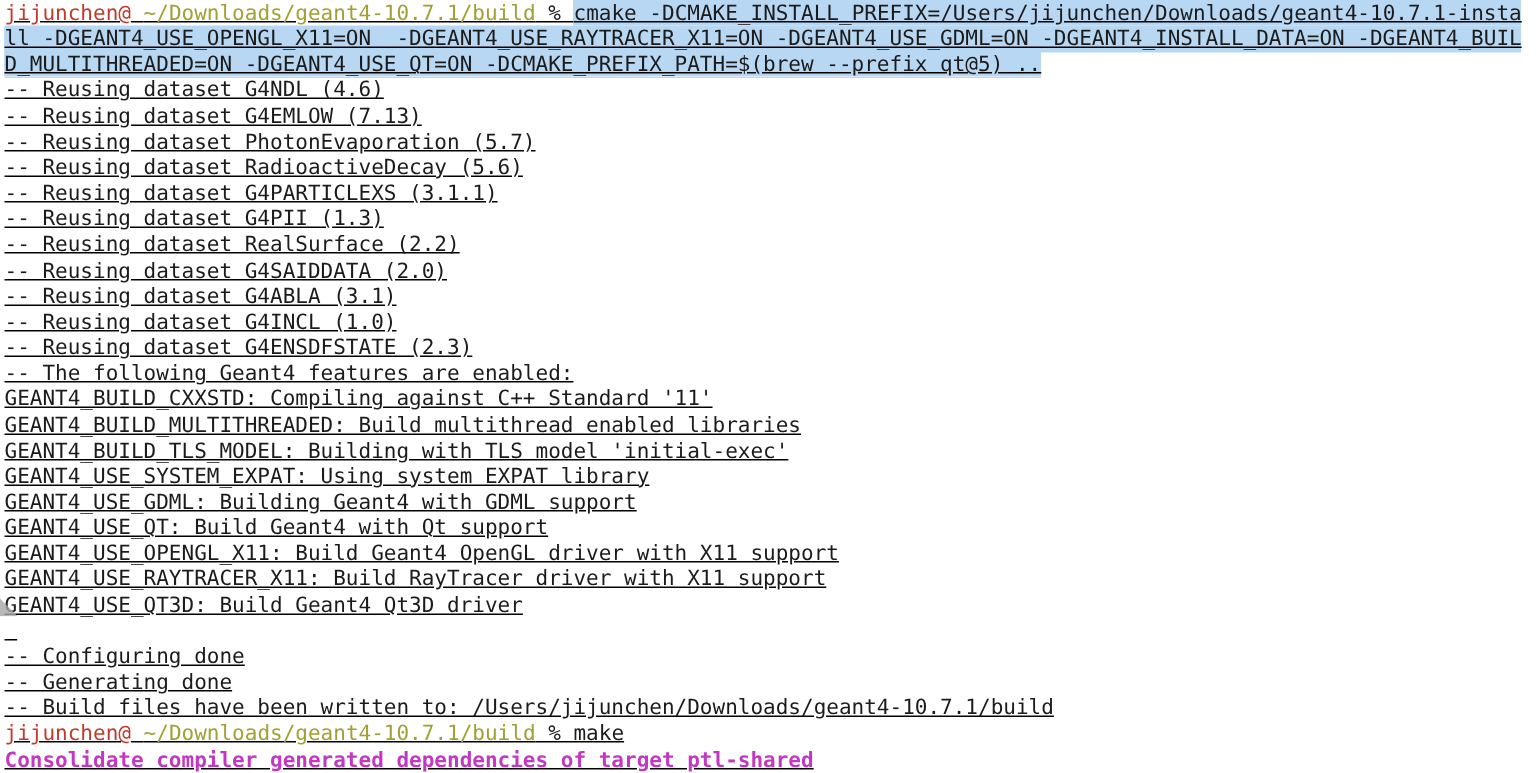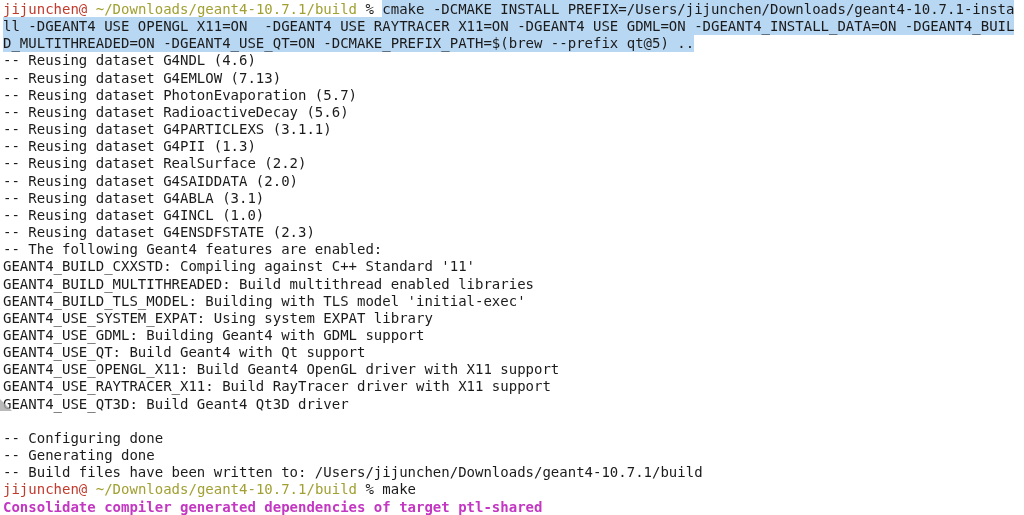--- a/index.html
+++ b/index.html
@@ -9,20 +9,21 @@
     height: 515px;
     overflow: hidden;
     background: #ffffff;
   }
   .terminal {
     position: relative;
     width: 1024px;
     height: 409px;
     background: var(--bg, #ffffff);
     font-family: "DejaVu Sans Mono", "Liberation Mono", monospace;
+    text-decoration: underline;
   }
   .screen {
     margin: 0;
     padding: 1px 0 0 3px;
     font-size: 14px;
     line-height: 17.16px;
     white-space: pre;
     color: var(--fg, #1b1b1b);
     font-weight: 500;
   }

